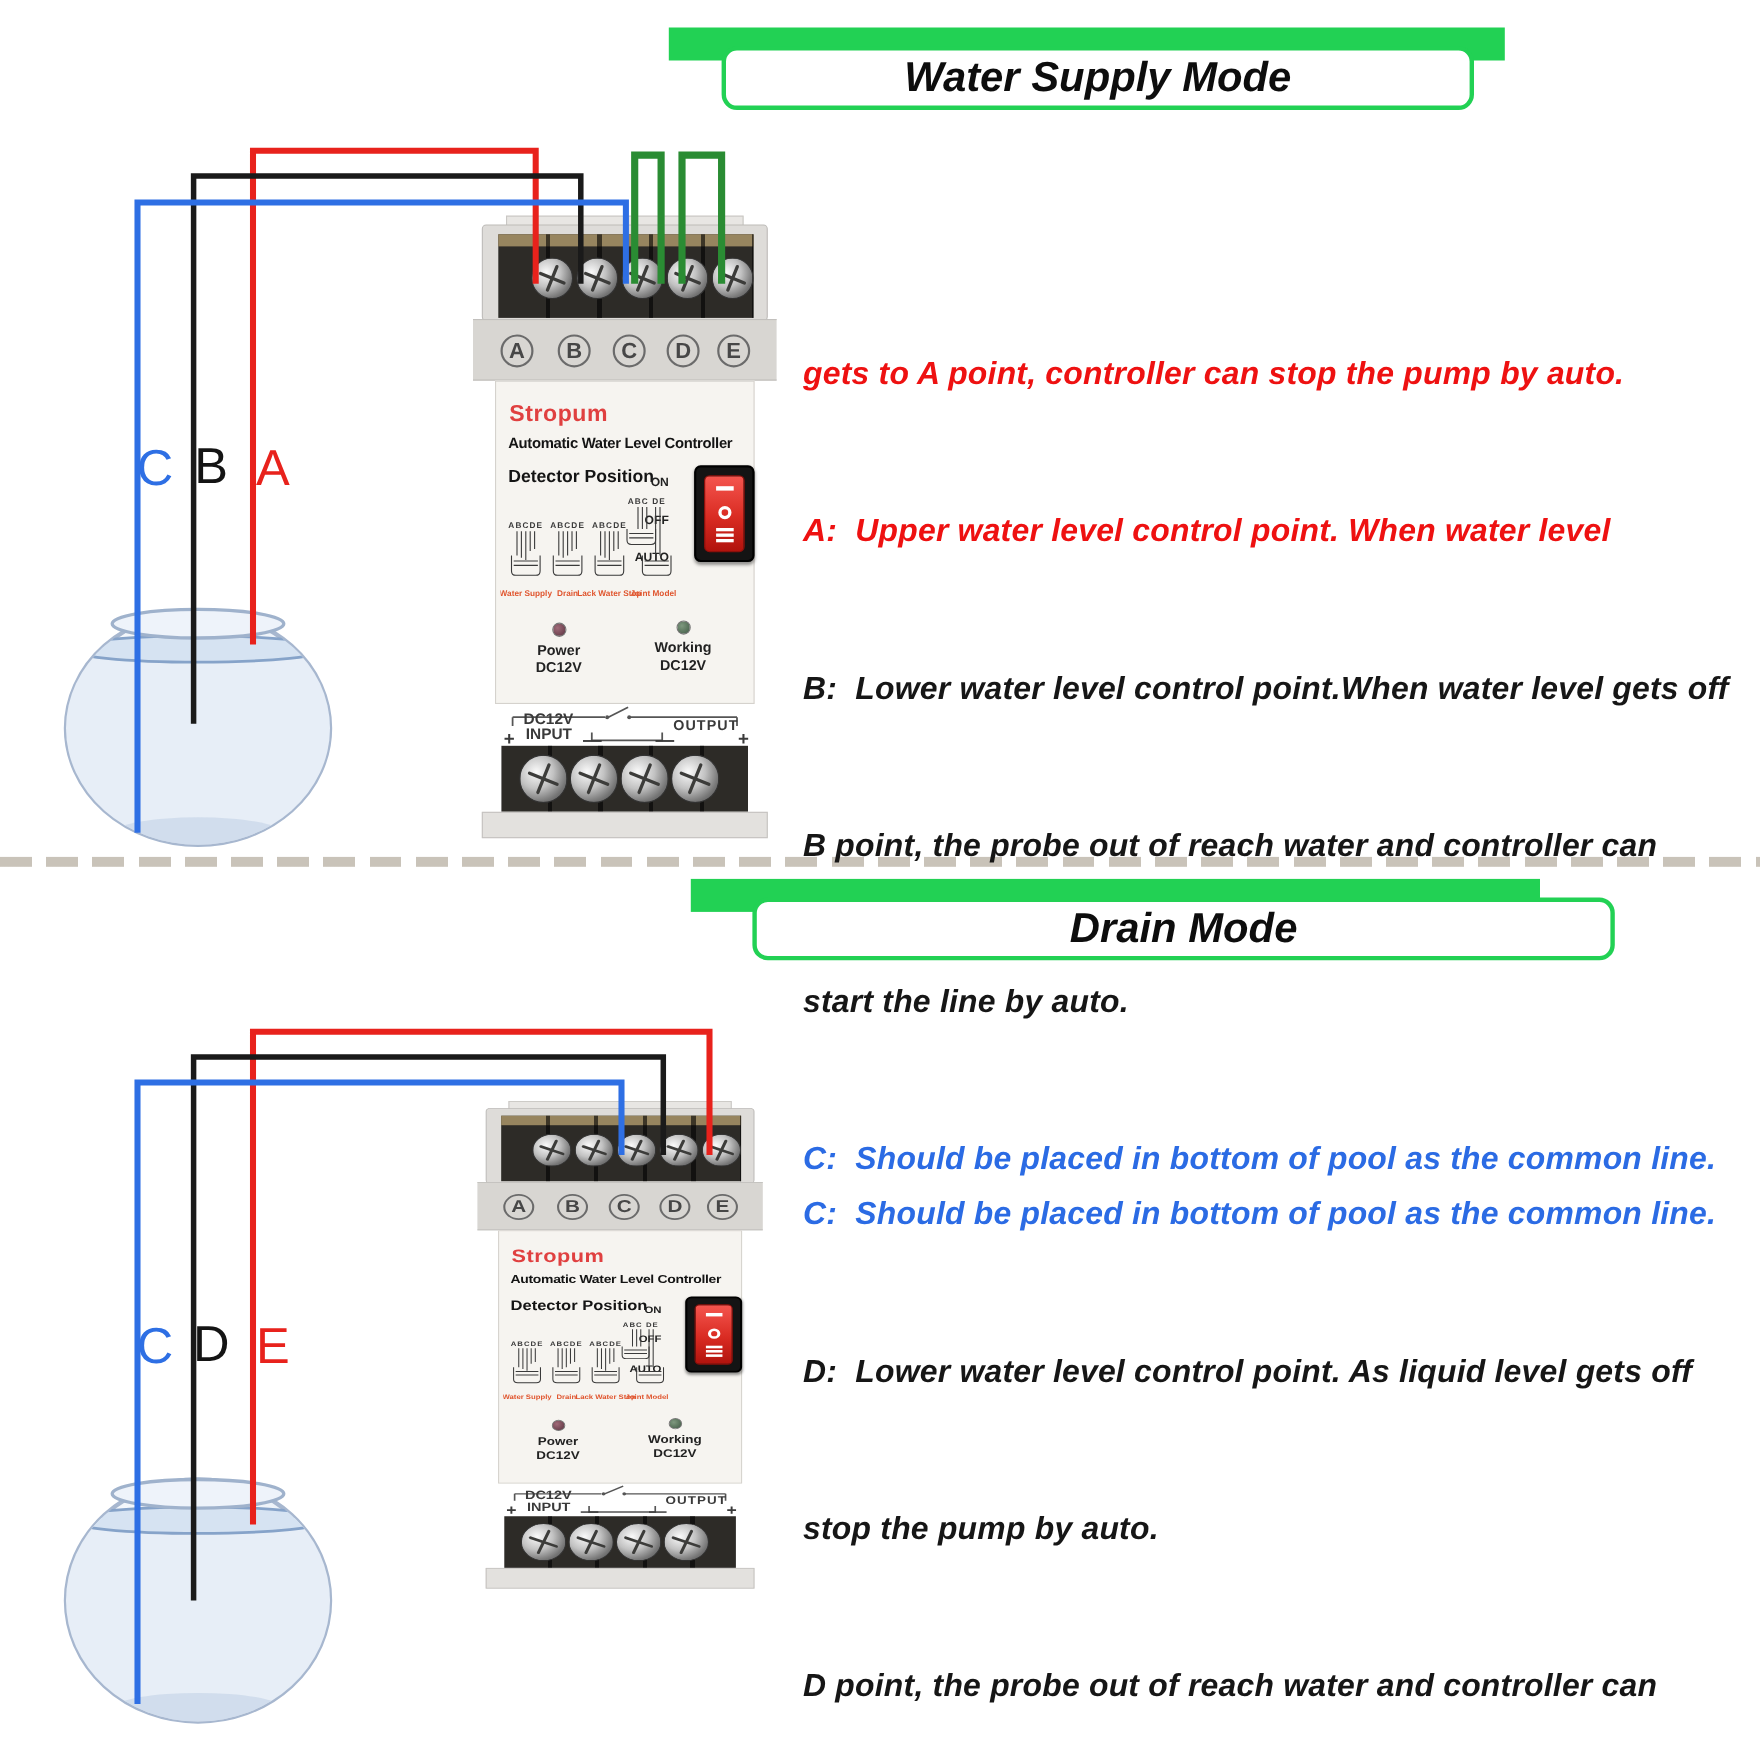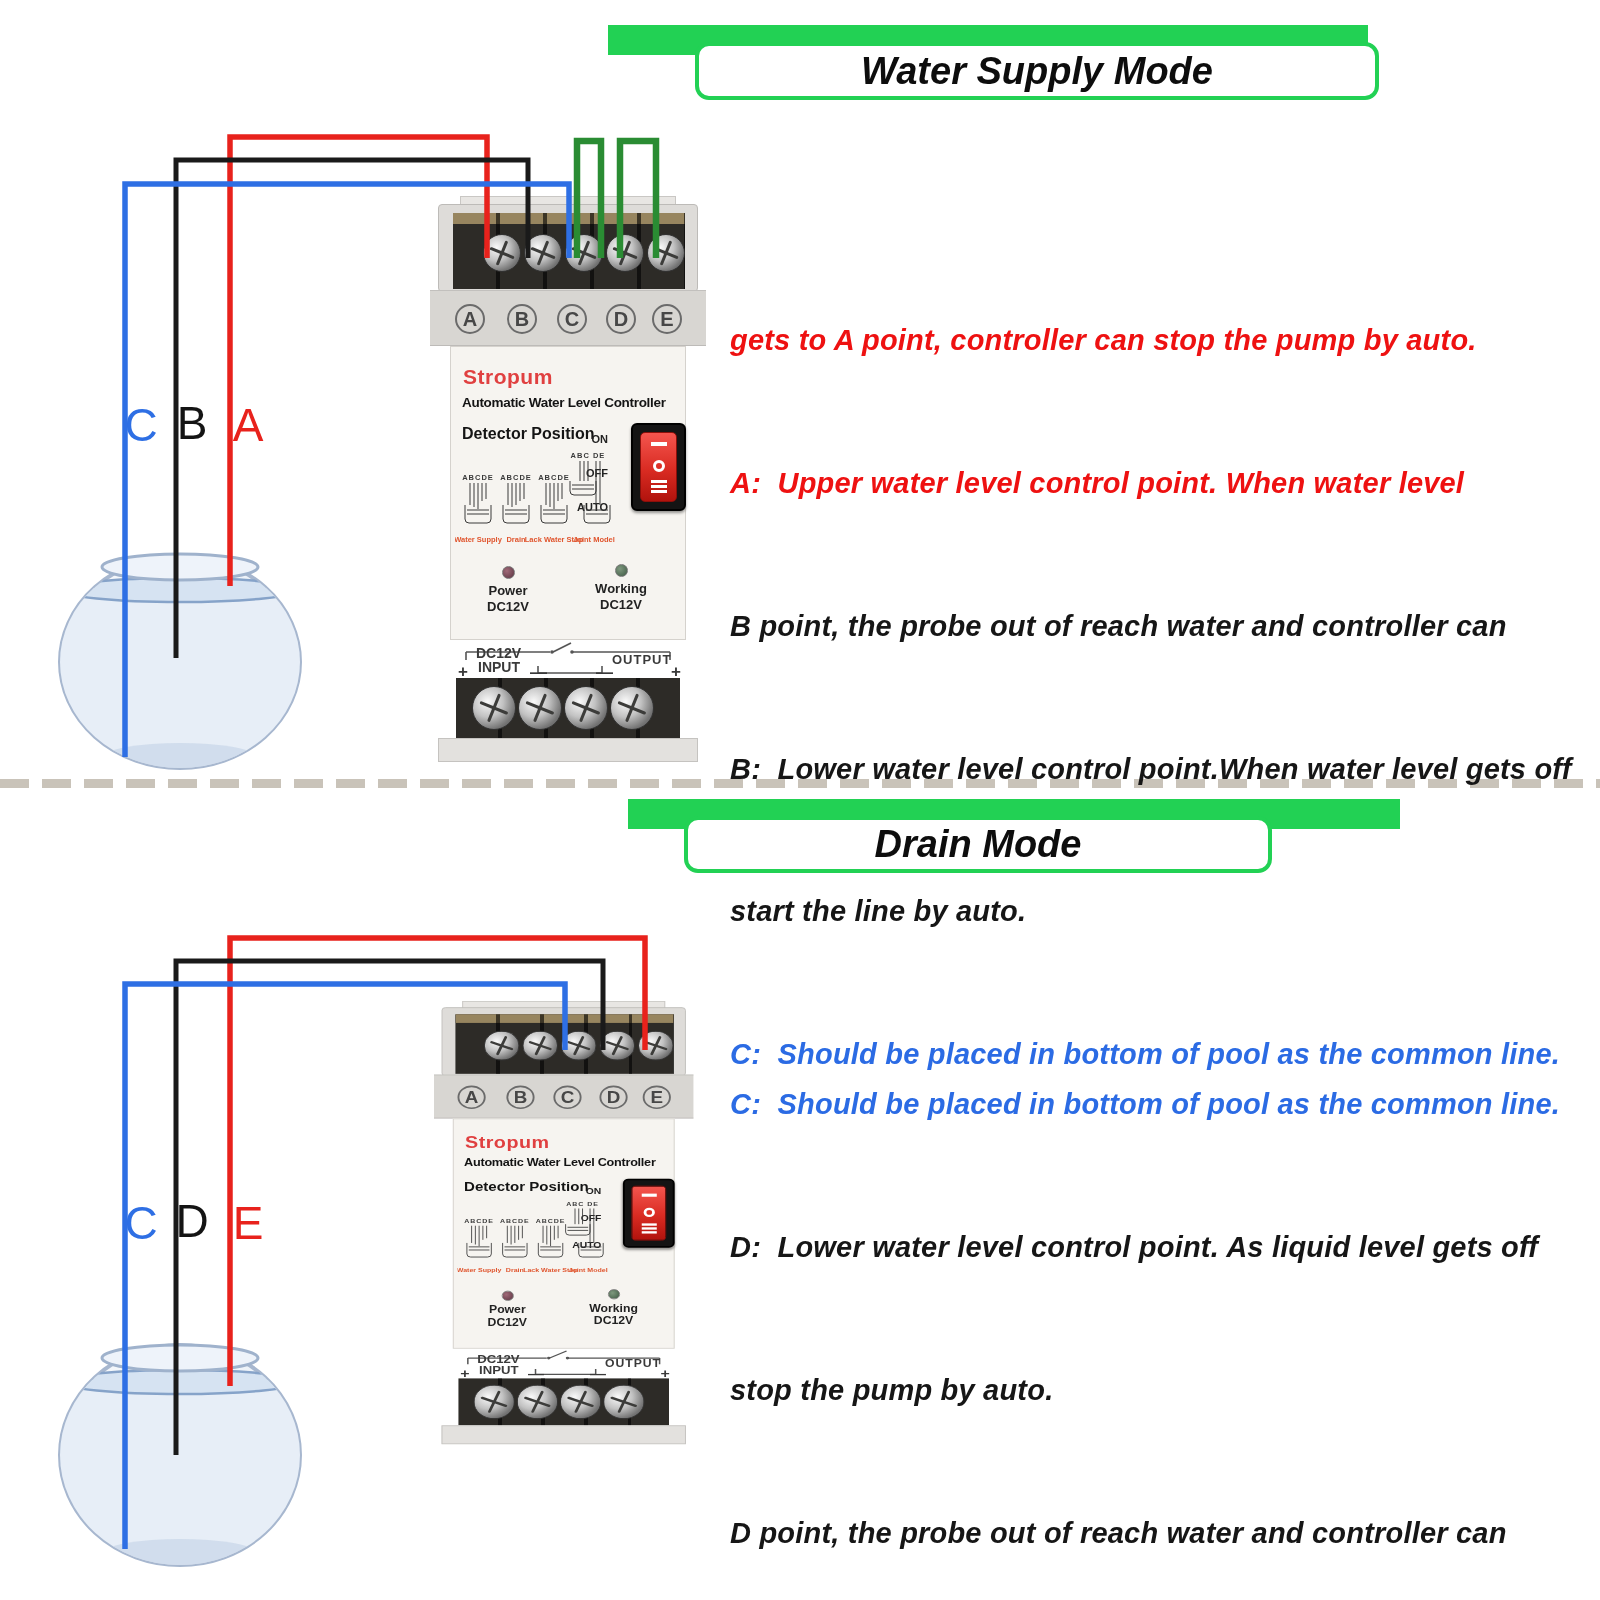--- a/index.html
+++ b/index.html
@@ -5,23 +5,23 @@
   * { margin:0; padding:0; box-sizing:border-box; }
   body { background:#fff; font-family:"Liberation Sans", sans-serif; }
   .canvas { position:relative; width:1600px; height:1600px; background:#ffffff; overflow:hidden; }
 
   
   .banner-bar { position:absolute; height:30px; background:#22d154; }
   .title-box  { position:absolute; background:#fff; border:4px solid #22d154; border-radius:14px;
                 display:flex; align-items:center; justify-content:center;
                 font-size:38px; font-weight:bold; font-style:italic; color:#0d0d0d; }
   #bar-ws  { left:608px; top:25px;  width:760px; }
-  #box-ws  { left:656px; top:42px;  width:684px; height:58px;margin-left:39px; }
+  #box-ws  { left:656px; top:42px;  width:684px; height:58px; }
   #bar-dr  { left:628px; top:799px; width:772px; }
-  #box-dr  { left:684px; top:816px; width:588px; height:57px; }
+  #box-dr  { left:684px; top:816px; width:784px; height:57px; }
 
   
   .divider { position:absolute; left:0; top:779px; width:1600px; height:9px;
              background:repeating-linear-gradient(90deg,#c9c3b9 0 29px, transparent 29px 42px); }
 
   
   .notes { position:absolute; left:730px; font-style:italic; font-weight:bold;
            font-size:29px; line-height:47.6px; white-space:pre; letter-spacing:0.2px; }
   #notes-ws { top:222px; }
   #notes-dr { top:986px; }
@@ -300,22 +300,22 @@
   <span class="wire-label wl-black" style="left:170px; top:400px;">B</span>
   <span class="wire-label wl-red" style="left:226px; top:402px;">A</span>
 
   <span class="wire-label wl-blue" style="left:119px; top:1200px;">C</span>
   <span class="wire-label wl-black" style="left:170px; top:1198px;">D</span>
   <span class="wire-label wl-red" style="left:226px; top:1200px;">E</span>
 
   <div class="notes" id="notes-ws">
     <div class="n-red">gets to A point, controller can stop the pump by auto.</div>
     <div class="n-red">A:  Upper water level control point. When water level</div>
+    <div class="n-black">B:  Lower water level control point.When water level gets off</div>
     <div class="n-black">B point, the probe out of reach water and controller can</div>
-    <div class="n-black">B:  Lower water level control point.When water level gets off</div>
     <div class="n-black">start the line by auto.</div>
     <div class="n-blue">C:  Should be placed in bottom of pool as the common line.</div>
   </div>
 
   <div class="notes" id="notes-dr">
     <div class="n-blue">C:  Should be placed in bottom of pool as the common line.</div>
     <div class="n-black">D:  Lower water level control point. As liquid level gets off</div>
     <div class="n-black">stop the pump by auto.</div>
     <div class="n-black">D point, the probe out of reach water and controller can</div>
     

